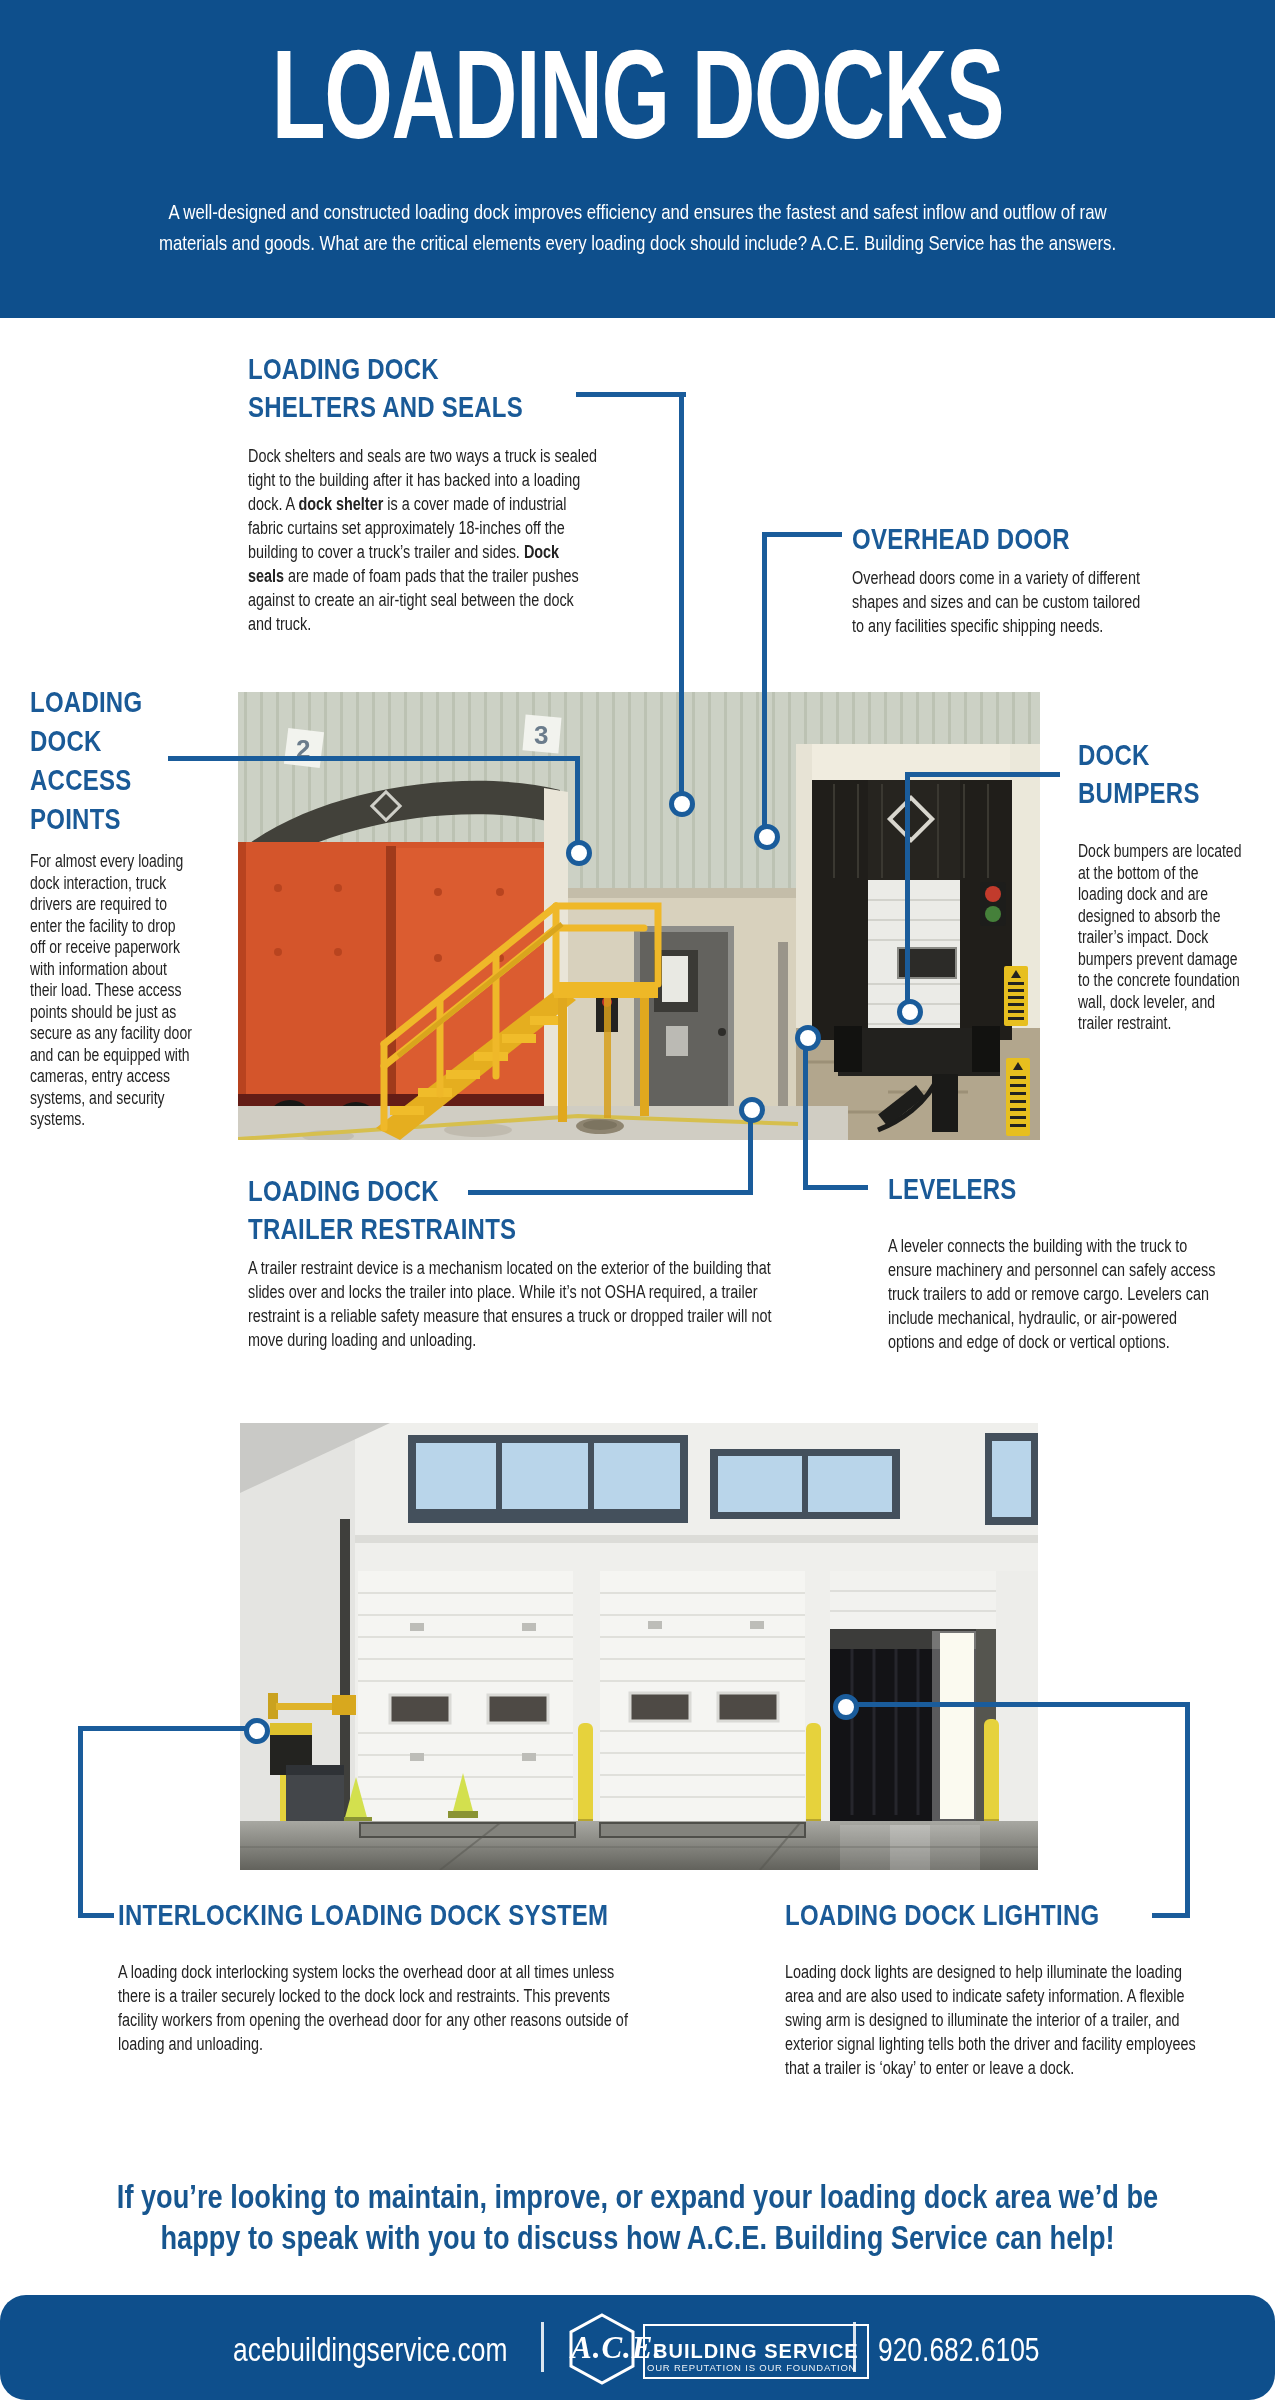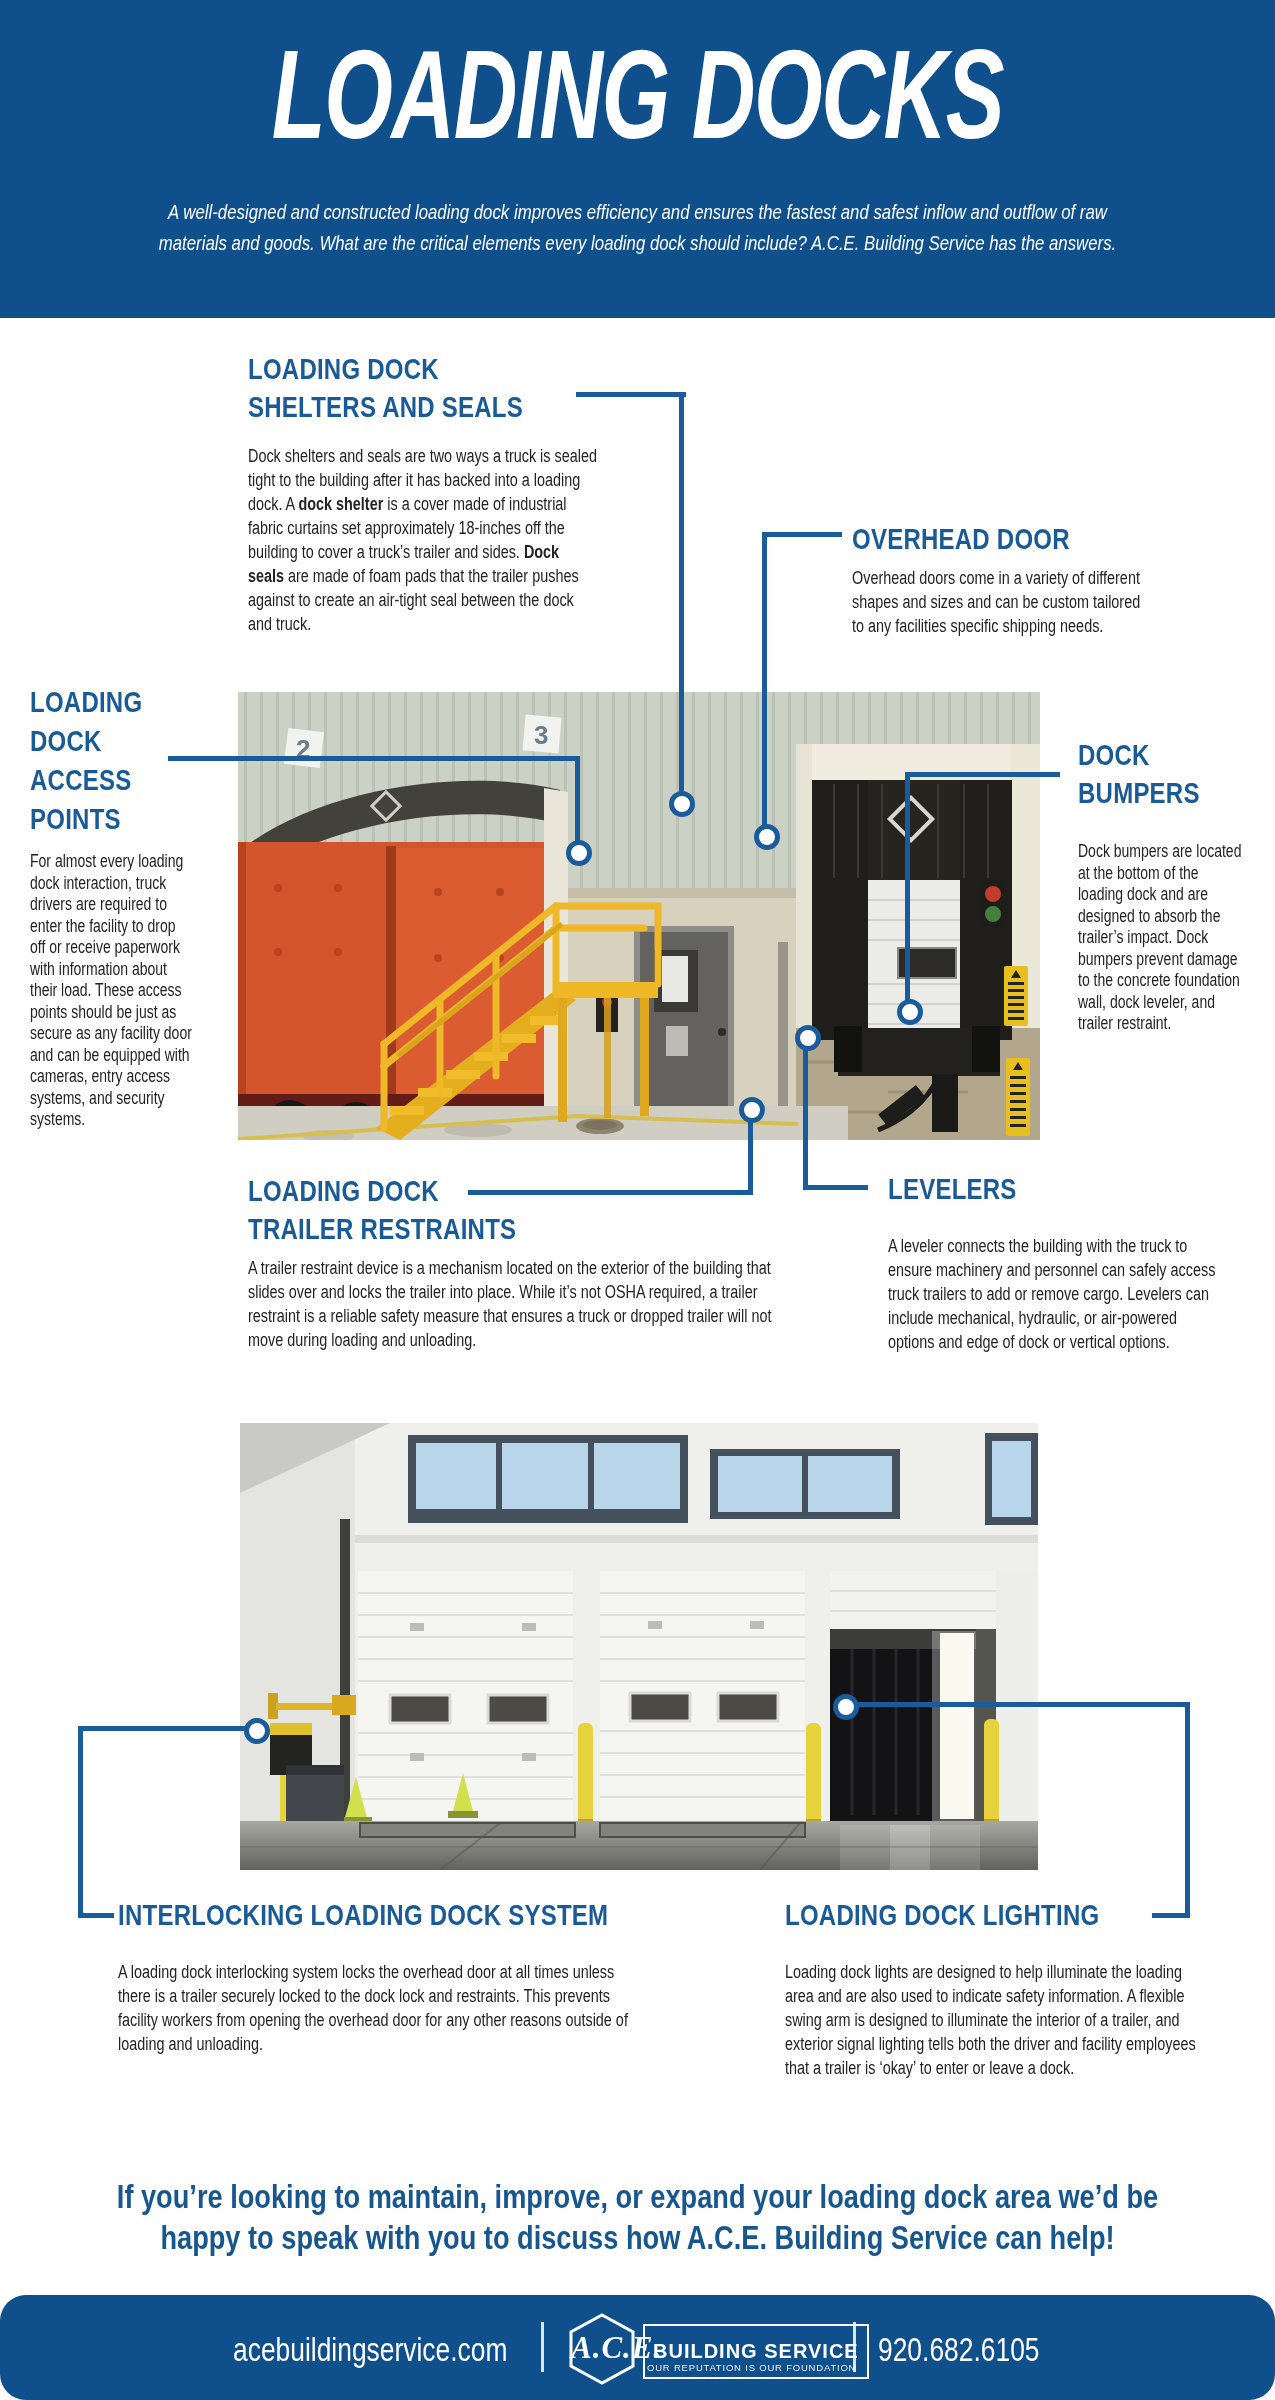--- a/index.html
+++ b/index.html
@@ -12,21 +12,21 @@
   .h.l39>div{line-height:39px;}
   
   .p{position:absolute;color:#232323;font-size:18px;line-height:24px;
      transform-origin:0 0;transform:scaleX(0.8);}
   .p.narrow{font-size:17.5px;line-height:21.5px;}
   .b{font-weight:bold;}
   
   .ln{position:absolute;background:#1a5c9b;}
   .dot{position:absolute;width:16px;height:16px;border:5px solid #1a5c9b;border-radius:50%;background:#ffffff;}
   
-  .header{position:absolute;left:0;top:0;width:1275px;height:318px;background:#0e4f8c;font-style:italic;}
+  .header{position:absolute;left:0;top:0;width:1275px;height:318px;background:#0e4f8c;}
   .title{position:absolute;top:28px;left:-273px;width:1821px;text-align:center;color:#ffffff;
          font-weight:bold;font-size:126px;line-height:134px;letter-spacing:-2px;
          transform:scaleX(0.7);transform-origin:50% 0;white-space:nowrap;}
   .intro{position:absolute;top:196px;left:-160px;width:1595px;text-align:center;color:#ffffff;
          font-size:21px;line-height:31px;transform:scaleX(0.8);transform-origin:50% 0;}
   
   .cta{position:absolute;top:2176px;left:-160px;width:1595px;text-align:center;color:#17568f;
        font-weight:bold;font-size:34px;line-height:41px;transform:scaleX(0.8);transform-origin:50% 0;}
   
   .footer{position:absolute;left:0;top:2295px;width:1275px;height:105px;background:#0e4f8c;border-radius:26px;}

